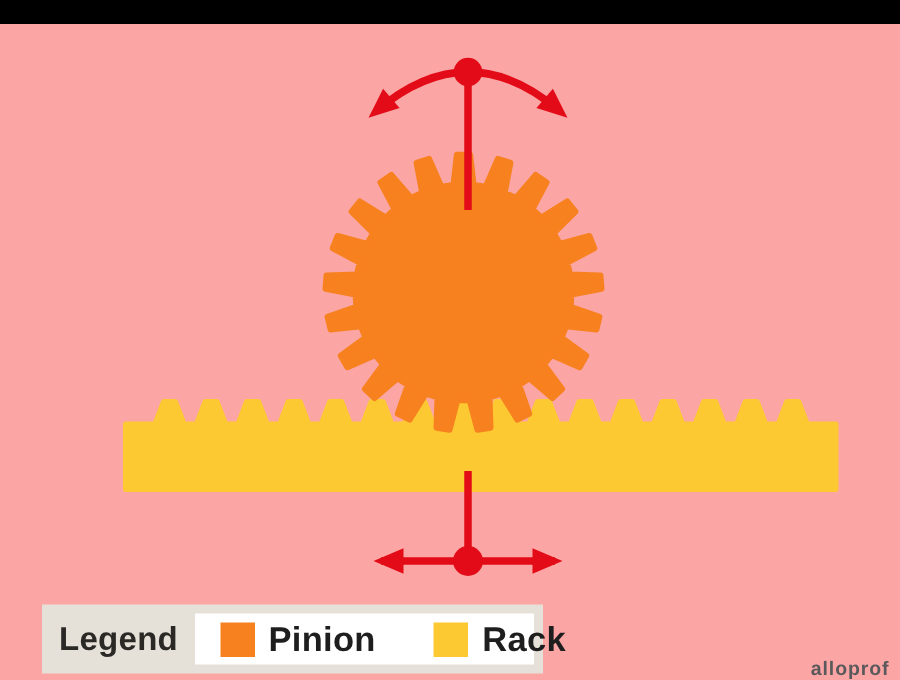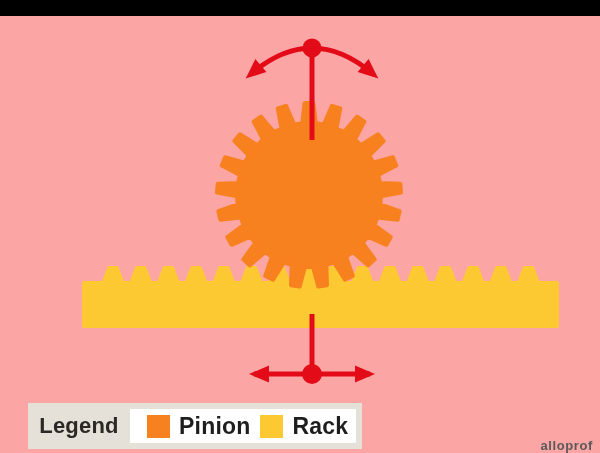--- a/index.html
+++ b/index.html
@@ -28,21 +28,21 @@
     color:#2B2926;
     letter-spacing:0.2px;
   }
   .legend-body{
     position:absolute;
     left:102px;top:6px;bottom:6px;right:6px;
     background:#FFFFFF;
     display:flex;align-items:center;
     padding-left:17px;
     box-sizing:border-box;
-    gap:10px;
+    gap:39px;
   }
   .legend-item{display:flex;align-items:center;gap:9px;}
   .legend-swatch{width:23px;height:23px;flex:0 0 auto;}
   .legend-label{
     font-size:23px;
     font-weight:bold;
     color:#1E1E1E;
     letter-spacing:0.2px;
   }
   .watermark{

